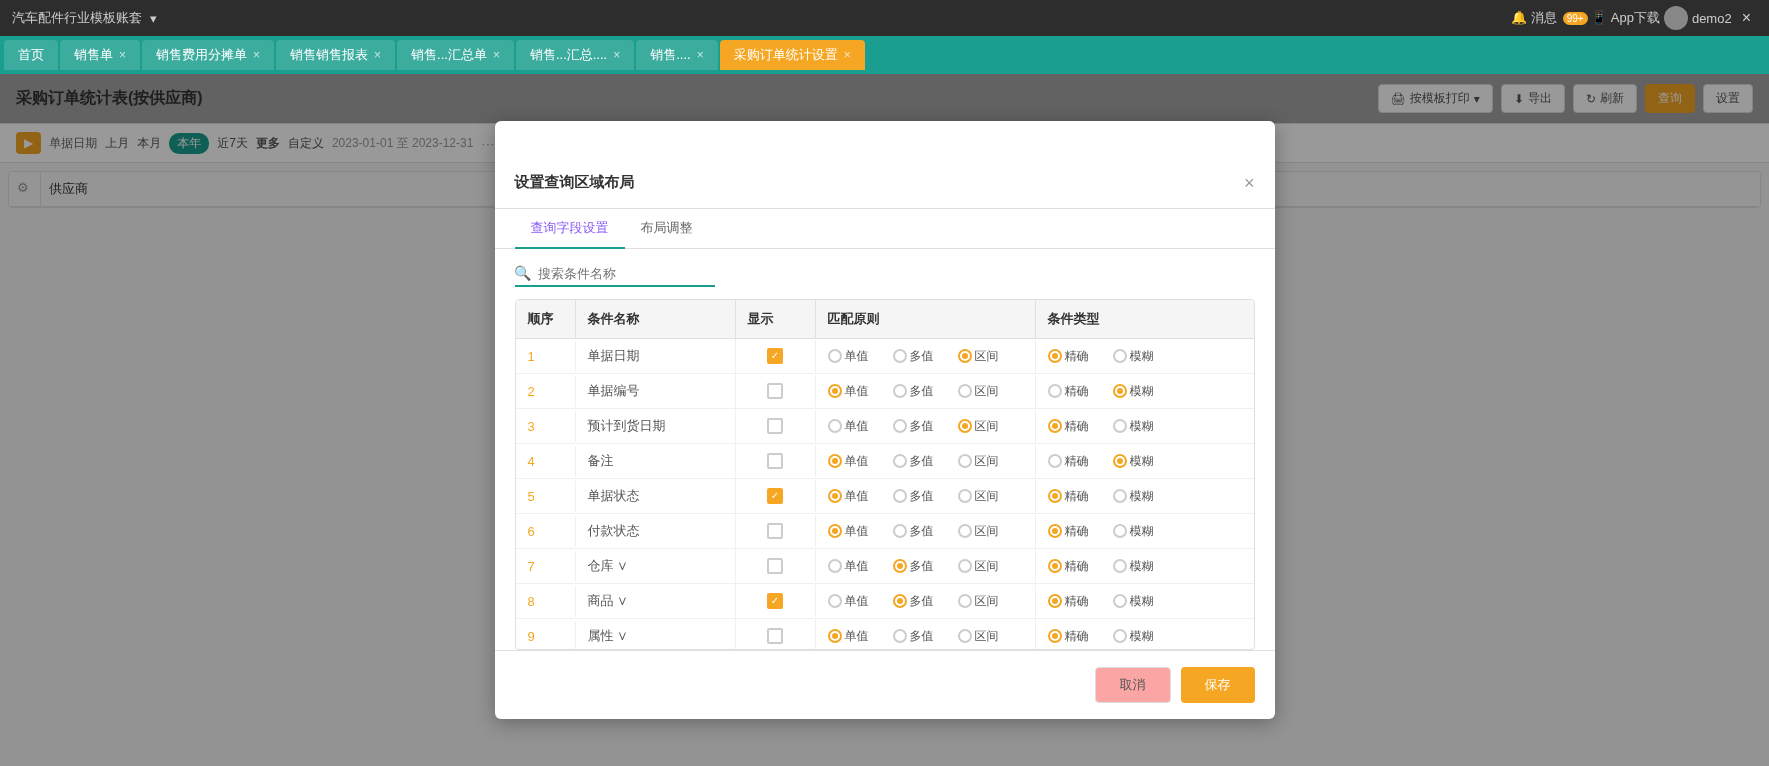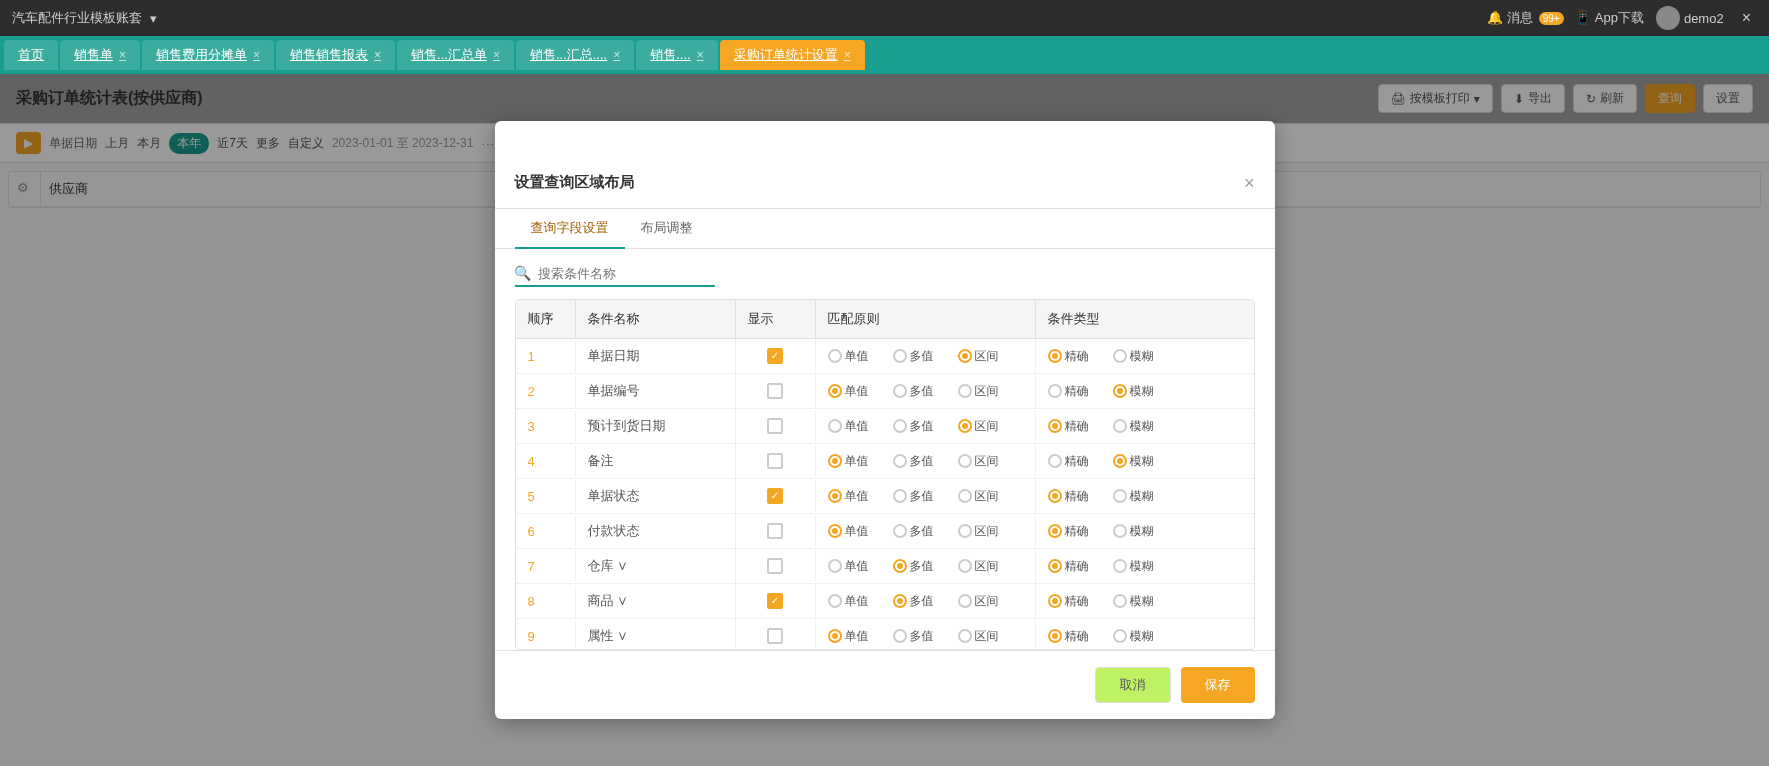--- a/index.html
+++ b/index.html
@@ -9,21 +9,21 @@
     .top-bar {
       background: #2d2d2d;
       height: 36px;
       display: flex;
       align-items: center;
       justify-content: space-between;
       padding: 0 12px;
       color: #ccc;
     }
     .top-bar-left { display: flex; align-items: center; gap: 8px; font-size: 13px; }
-    .top-bar-right { display: flex; align-items: center; gap: 12px; font-size: 13px; }
+    .top-bar-right { display: flex; align-items: center; gap: 4px; font-size: 13px; }
     .notification-badge {
       background: #f5a623;
       color: white;
       border-radius: 8px;
       font-size: 10px;
       padding: 1px 4px;
       margin-left: 2px;
     }
     .close-btn-top {
       color: #ccc;
@@ -45,21 +45,20 @@
       background: rgba(255,255,255,0.15);
       color: white;
       padding: 6px 14px;
       border-radius: 4px 4px 0 0;
       cursor: pointer;
       font-size: 13px;
       display: flex;
       align-items: center;
       gap: 6px;
       white-space: nowrap;
-      text-decoration: underline;
     }
     .tab-item.active { background: #f5a623; }
     .tab-close { font-size: 12px; opacity: 0.7; }
 
     
     .main-area {
       background: #f5f5f5;
       height: calc(766px - 36px - 38px);
       position: relative;
     }
@@ -161,21 +160,21 @@
     }
     .dialog-tab {
       padding: 10px 16px;
       cursor: pointer;
       font-size: 13px;
       color: #666;
       border-bottom: 2px solid transparent;
       margin-bottom: -1px;
     }
     .dialog-tab.active {
-      color: #a16207;
+      color: #8b5cf6;
       border-bottom-color: #1a9e8f;
     }
 
     
     .dialog-search {
       padding: 12px 20px;
       display: flex;
       align-items: center;
       gap: 8px;
     }
@@ -207,21 +206,21 @@
     .data-table-header {
       display: grid;
       grid-template-columns: 60px 160px 80px 220px 220px;
       background: #f5f5f5;
       border-bottom: 1px solid #e0e0e0;
     }
     .th {
       padding: 10px 12px;
       font-size: 13px;
       color: #333;
-      font-weight: normal;
+      font-weight: bold;
       border-right: 1px solid #e0e0e0;
     }
     .th:last-child { border-right: none; }
 
     .data-table-body {
       overflow-y: auto;
       max-height: 310px;
     }
     .data-row {
       display: grid;
@@ -311,21 +310,21 @@
       padding: 16px 20px;
       display: flex;
       justify-content: flex-end;
       gap: 10px;
       border-top: 1px solid #e0e0e0;
       margin-top: auto;
     }
     .btn-cancel {
       padding: 8px 24px;
       border: 1px solid #ddd;
-      background: #bef264;
+      background: #fca5a5;
       color: #555;
       border-radius: 4px;
       cursor: pointer;
       font-size: 13px;
     }
     .btn-save {
       padding: 8px 24px;
       border: none;
       background: #f5a623;
       color: white;
@@ -421,21 +420,21 @@
     </div>
   </div>
 
   <div class="filter-bar">
     <button class="filter-toggle">▶</button>
     <span class="filter-label">单据日期</span>
     <span style="cursor:pointer;color:#555;font-size:12px;">上月</span>
     <span style="cursor:pointer;color:#555;font-size:12px;">本月</span>
     <span class="date-tag">本年</span>
     <span style="cursor:pointer;color:#555;font-size:12px;">近7天</span>
-    <span style="cursor:pointer;color:#555;font-size:12px;">更多</span>
+    <span style="cursor:pointer;color:#555;font-size:12px;font-weight:bold;">更多</span>
     <span style="cursor:pointer;color:#555;font-size:12px;">自定义</span>
     <span class="date-range">2023-01-01 至 2023-12-31</span>
     <span style="color:#999;cursor:pointer;">···</span>
   </div>
 
   <div style="padding:8px; background:#f5f5f5;">
     <div style="background:white; border:1px solid #e0e0e0; border-radius:4px; overflow:hidden;">
       <div style="display:flex; background:#f9f9f9; border-bottom:1px solid #e0e0e0;">
         <div style="width:32px;padding:8px;border-right:1px solid #e0e0e0;">
           <span style="cursor:pointer;color:#999;">⚙</span>

